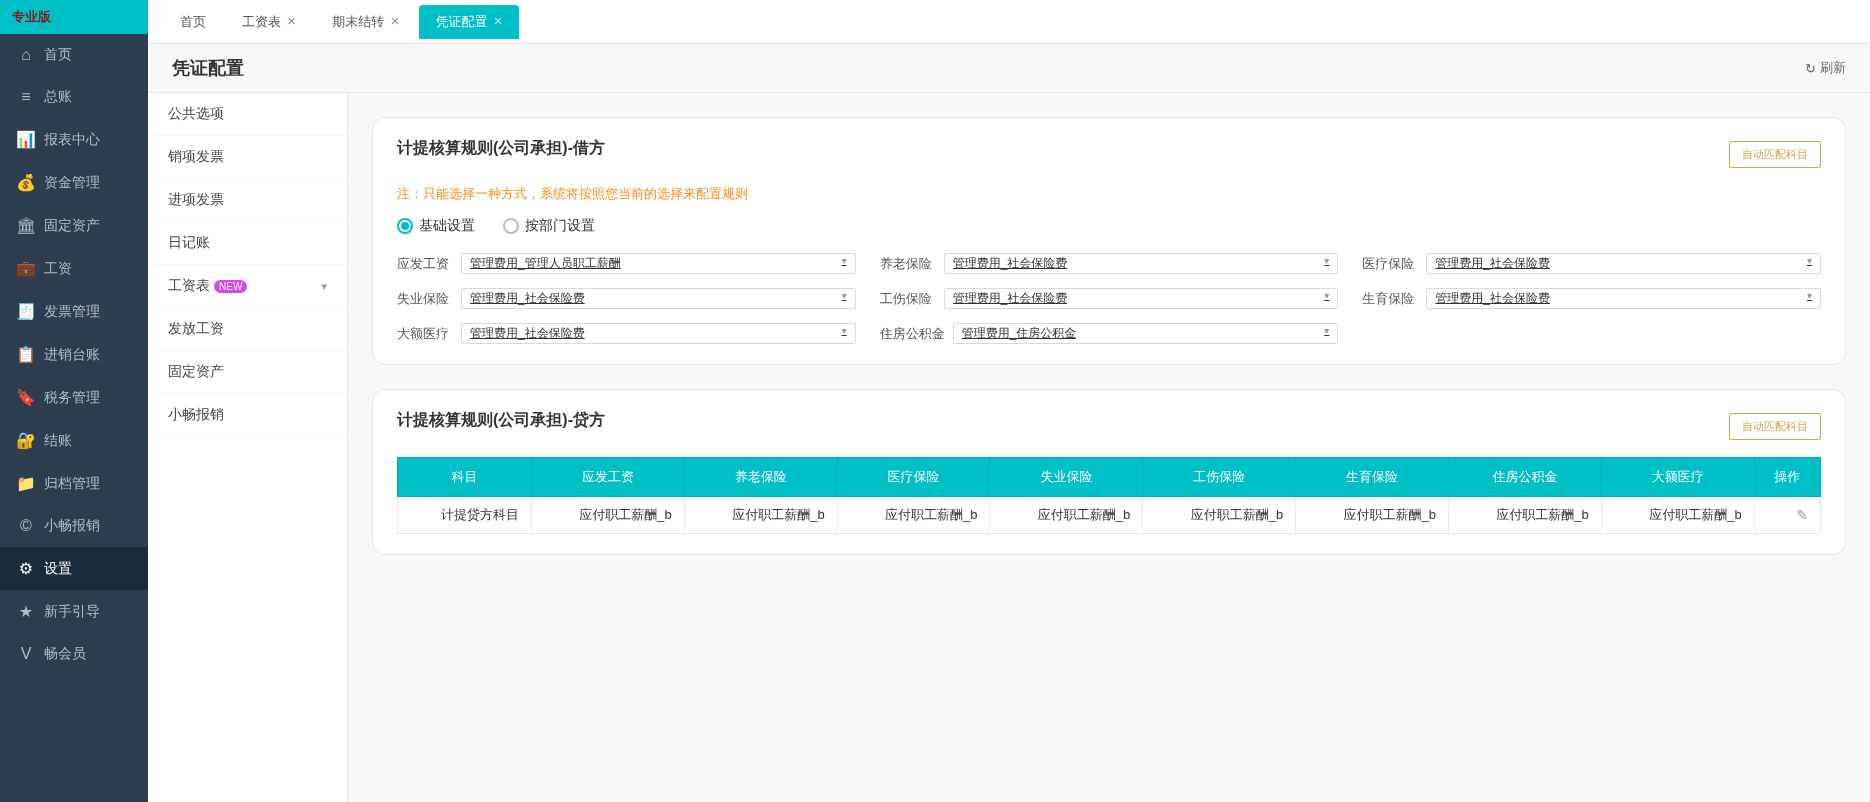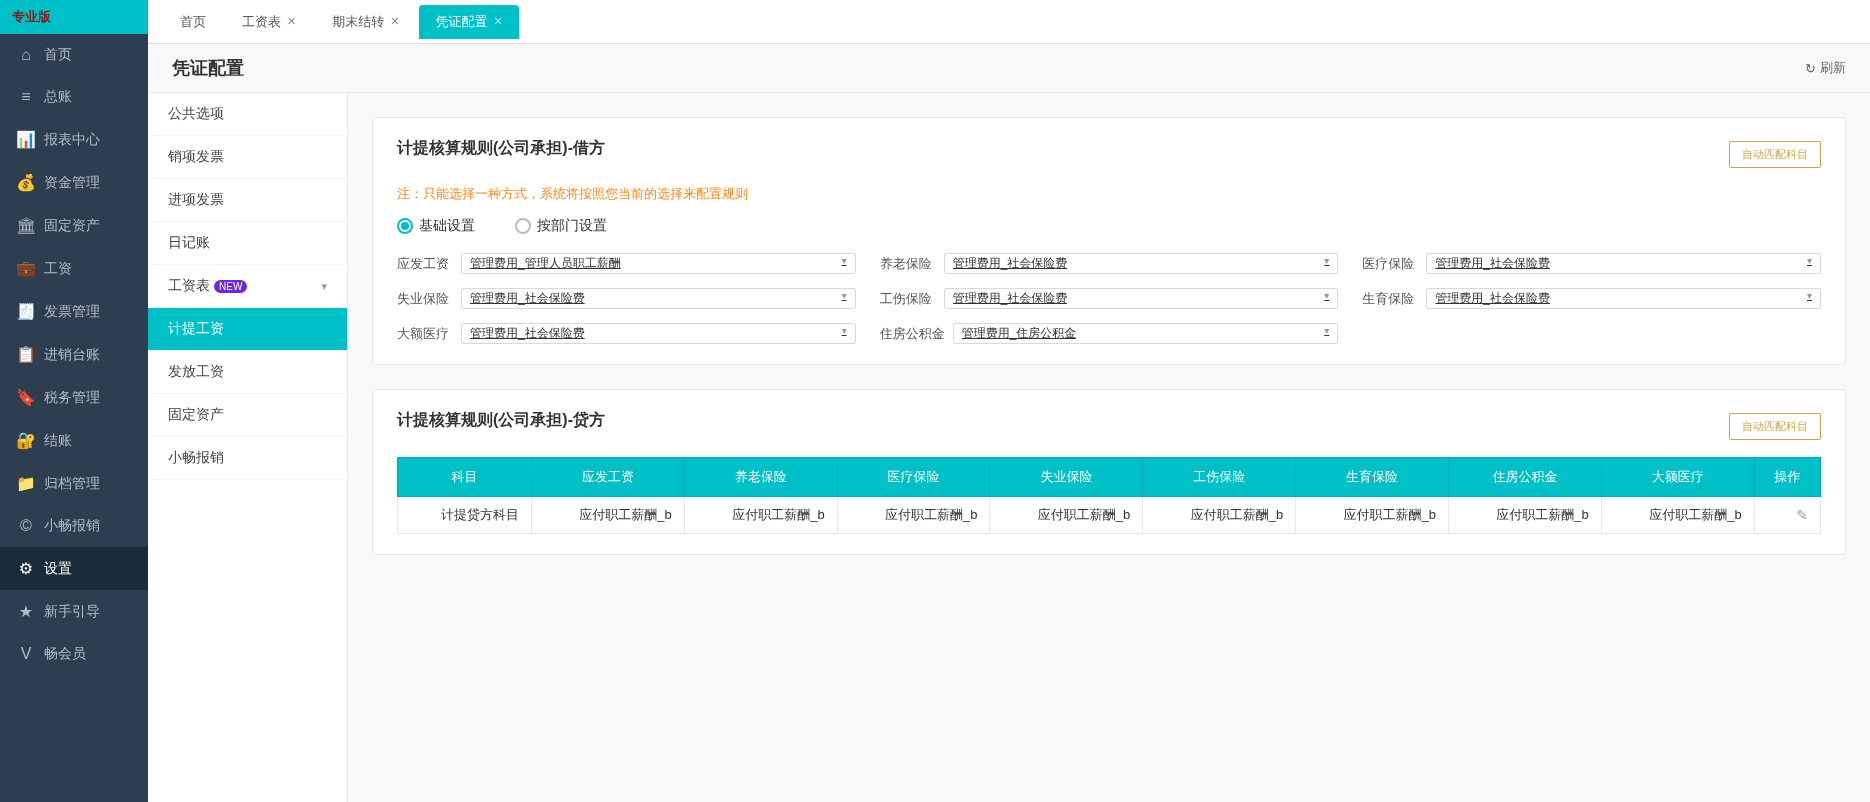--- a/index.html
+++ b/index.html
@@ -118,40 +118,40 @@
       border-bottom: 1px solid #f5f5f5;
       display: flex;
       align-items: center;
       justify-content: space-between;
     }
     .left-nav-item.active {
       background: #00c0c7;
       color: #fff;
     }
     .nav-badge {
-      background: #6d28d9;
+      background: #d946ef;
       color: #fff;
       font-size: 10px;
       padding: 1px 5px;
       border-radius: 8px;
       margin-left: 4px;
     }
 
     
     .right-content {
       flex: 1;
       overflow-y: auto;
       padding: 24px;
       background: #f7f8fa;
     }
 
     
     .section {
       background: #fff;
-      border-radius: 4px;
+      border-radius: 13px;
       margin-bottom: 24px;
       padding: 20px 24px;
       border: 1px solid #e8e8e8;
     }
     .section-title {
       font-size: 16px;
       font-weight: bold;
       color: #333;
       margin-bottom: 12px;
     }
@@ -171,21 +171,21 @@
       background: #fff;
       padding: 5px 12px;
       font-size: 11px;
       cursor: pointer;
       border-radius: 2px;
     }
 
     
     .radio-group {
       display: flex;
-      gap: 40px;
+      gap: 28px;
       margin-bottom: 18px;
     }
     .radio-item {
       display: flex;
       align-items: center;
       gap: 6px;
       font-size: 14px;
       color: #333;
       cursor: pointer;
     }
@@ -382,23 +382,20 @@
       <div class="left-nav-item">
         <span>进项发票</span>
       </div>
       <div class="left-nav-item">
         <span>日记账</span>
       </div>
       <div class="left-nav-item">
         <span>工资表</span>
         <span class="nav-badge">NEW</span>
         <span style="color:#999;font-size:11px;margin-left:auto;">▾</span>
-      </div>
-      <div class="left-nav-item active">
-        <span>计提工资</span>
       </div>
       <div class="left-nav-item">
         <span>发放工资</span>
       </div>
       <div class="left-nav-item">
         <span>固定资产</span>
       </div>
       <div class="left-nav-item">
         <span>小畅报销</span>
       </div>

